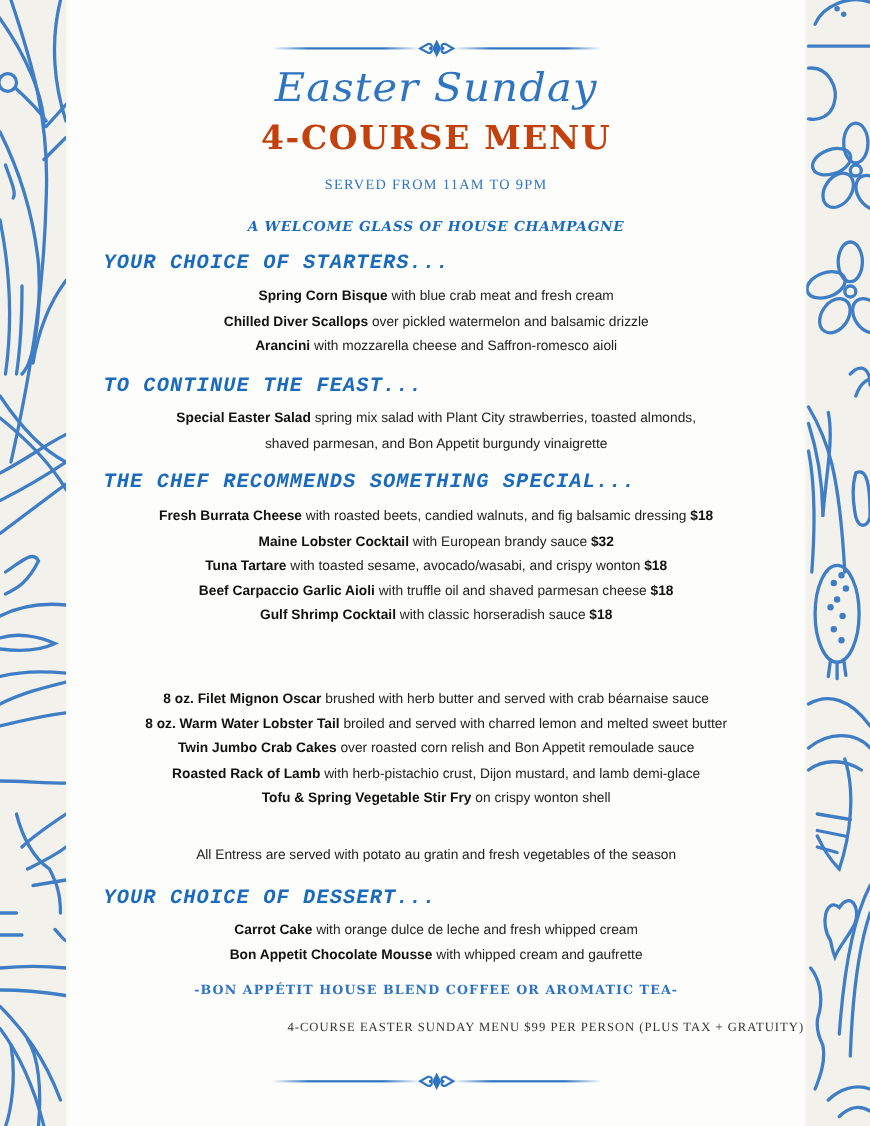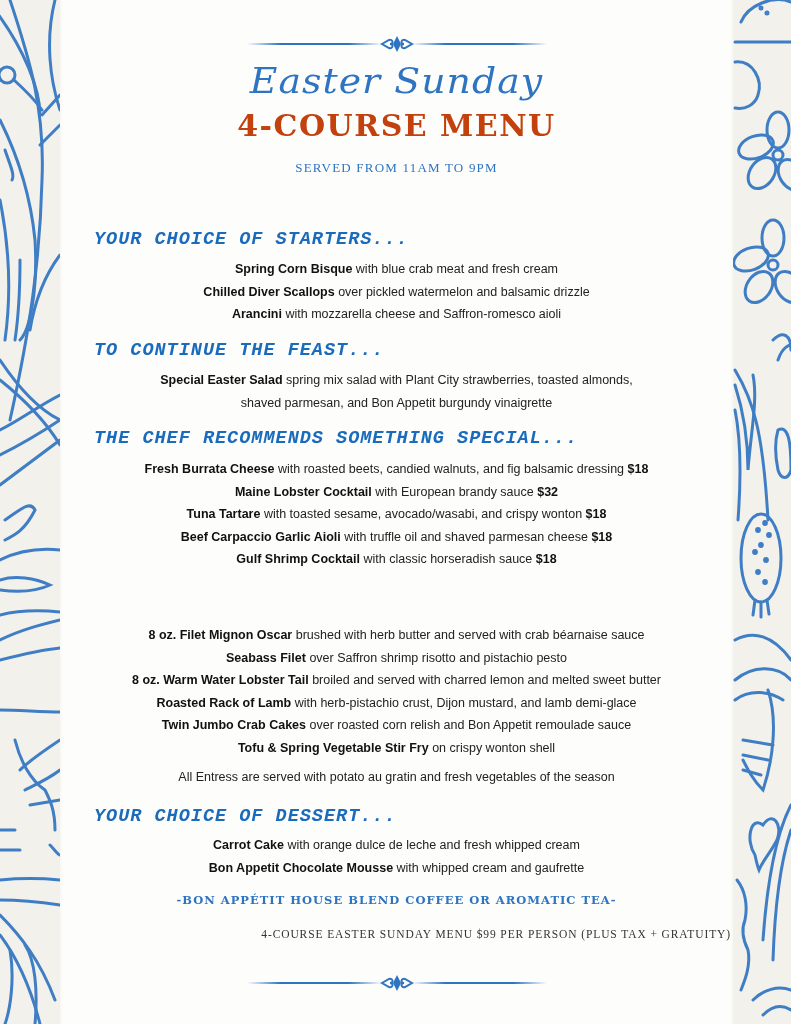--- a/index.html
+++ b/index.html
@@ -199,20 +199,21 @@
         <path d="M135 8 L142 4 C146 3 147 8 143 8 C147 8 146 13 142 12 Z" fill="none" stroke="#2e74c0" stroke-width="2"></path>
         <path d="M165 8 L158 4 C154 3 153 8 157 8 C153 8 154 13 158 12 Z" fill="none" stroke="#2e74c0" stroke-width="2"></path>
         <path d="M150 0 L154 8 L150 16 L146 8 Z" fill="#2e74c0"></path>
       </svg>
     </div>
 
     <div class="title-script">Easter Sunday</div>
     <div class="title-main">4-COURSE MENU</div>
     <div class="served">SERVED FROM 11AM TO 9PM</div>
 
+    <div class="welcome">A WELCOME GLASS OF HOUSE CHAMPAGNE</div>
 
     <div class="section-heading" style="top:229px;">YOUR CHOICE OF STARTERS...</div>
     <div class="items" style="top:258px;">
       <div class="row"><b>Spring Corn Bisque</b><span> with blue crab meat and fresh cream</span></div>
       <div class="row"><b>Chilled Diver Scallops</b><span> over pickled watermelon and balsamic drizzle</span></div>
       <div class="row"><b>Arancini</b><span> with mozzarella cheese and Saffron-romesco aioli</span></div>
     </div>
 
     <div class="section-heading" style="top:340px;">TO CONTINUE THE FEAST...</div>
     <div class="items" style="top:369px;">
@@ -224,24 +225,23 @@
     <div class="items" style="top:458px;">
       <div class="row"><b>Fresh Burrata  Cheese</b><span> with roasted beets, candied walnuts, and fig balsamic dressing  </span><b>$18</b></div>
       <div class="row"><b>Maine Lobster Cocktail</b><span> with European brandy sauce </span><b>$32</b></div>
       <div class="row"><b>Tuna Tartare</b><span> with toasted sesame, avocado/wasabi, and crispy wonton  </span><b>$18</b></div>
       <div class="row"><b>Beef Carpaccio Garlic Aioli</b><span> with truffle oil and shaved parmesan cheese </span><b>$18</b></div>
       <div class="row"><b>Gulf Shrimp Cocktail</b><span> with classic horseradish sauce </span><b>$18</b></div>
     </div>
 
     <div class="items" style="top:624px;">
       <div class="row"><b>8 oz. Filet Mignon Oscar</b><span> brushed with herb butter and served with crab béarnaise sauce</span></div>
-      <div class="row"><b>Seabass Filet</b><span> over Saffron shrimp risotto and pistachio pesto</span></div>
       <div class="row"><b>8 oz. Warm Water Lobster Tail</b><span> broiled and served with charred lemon and melted sweet butter</span></div>
+      <div class="row"><b>Twin Jumbo Crab Cakes</b><span> over roasted corn relish and Bon Appetit remoulade sauce</span></div>
       <div class="row"><b>Roasted Rack of Lamb</b><span> with herb-pistachio crust, Dijon mustard, and lamb demi-glace</span></div>
-      <div class="row"><b>Twin Jumbo Crab Cakes</b><span> over roasted corn relish and Bon Appetit remoulade sauce</span></div>
       <div class="row"><b>Tofu &amp; Spring Vegetable Stir Fry</b><span> on crispy wonton shell</span></div>
     </div>
     <div class="note" style="top:770px;">All Entress are served with potato au gratin and fresh vegetables of the season</div>
 
     <div class="section-heading" style="top:806px;">YOUR CHOICE OF DESSERT...</div>
     <div class="items" style="top:834px;">
       <div class="row"><b>Carrot Cake</b><span> with orange dulce de leche and fresh whipped cream</span></div>
       <div class="row"><b>Bon Appetit Chocolate Mousse</b><span> with whipped cream and gaufrette</span></div>
     </div>
 

